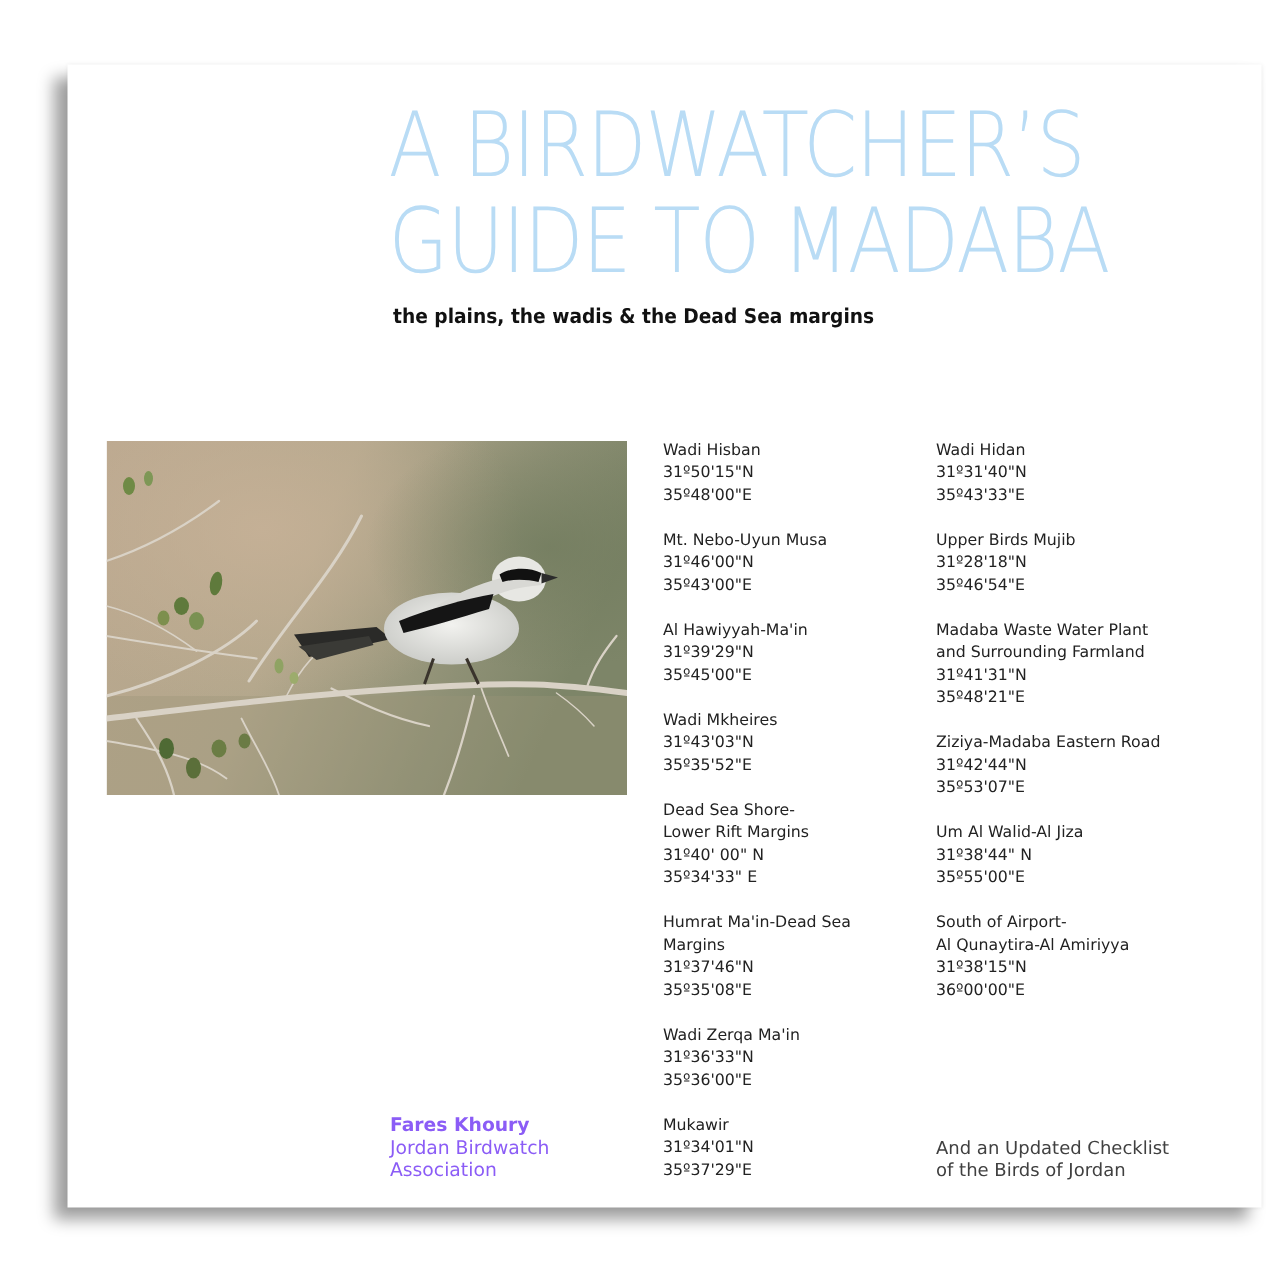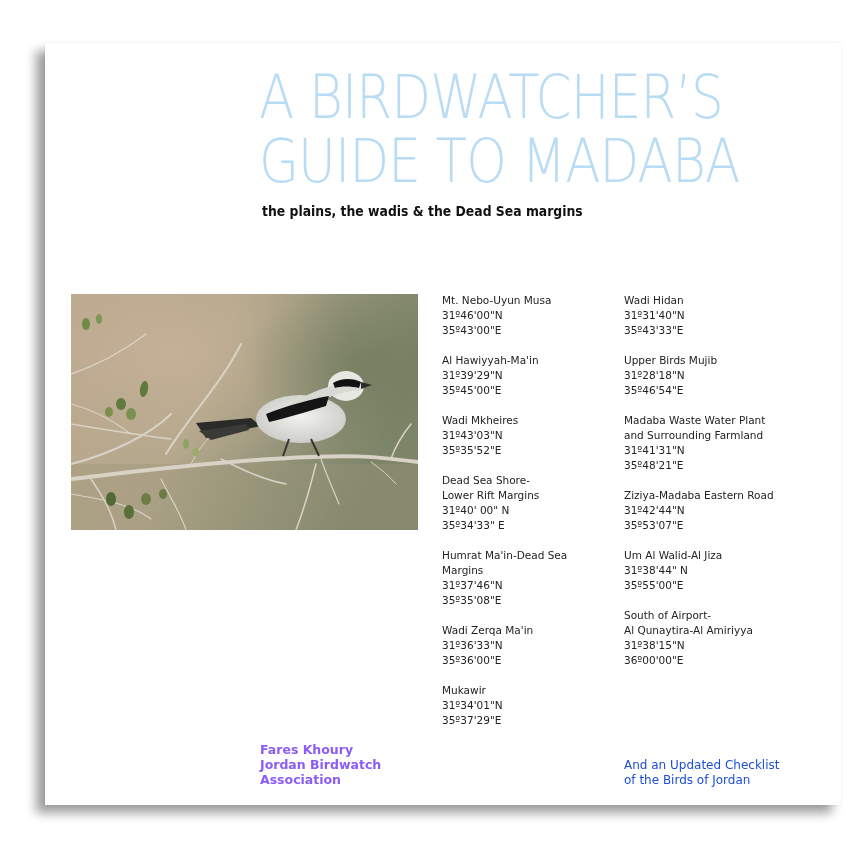--- a/index.html
+++ b/index.html
@@ -38,24 +38,24 @@
   }
   .col-left { left: 397px; }
   .col-right { left: 579px; }
   .site { margin: 0 0 15px 0; white-space: nowrap; }
   .site .line { display: block; }
   .author {
     position: absolute; left: 215px; top: 699px;
     font-size: 12.5px; line-height: 15px; color: #8b5cf6;
   }
   .author .name { display: block; font-weight: bold; }
-  .author .org { display: block; font-weight: bold; }
+  .author .org { display: block; }
   .checklist {
     position: absolute; left: 579px; top: 715px;
-    font-size: 12px; line-height: 15px; color: #1d4ed8;
+    font-size: 12px; line-height: 15px; color: #404040;
   }
   .checklist span { display: block; }
 </style>
 </head>
 <body>
 
 <div class="page">
 
   <h1 class="title">
     <span>A BIRDWATCHER’S</span>
@@ -133,20 +133,25 @@
         <path d="M195 120 C 215 112, 240 105, 258 102 L 255 112 C 235 118, 215 124, 198 128 Z" fill="#151515"></path>
         <path d="M262 89 C 270 84, 282 84, 290 88 L 288 94 C 280 92, 270 92, 264 94 Z" fill="#111"></path>
         <path d="M290 88 L 301 91 L 290 95 Z" fill="#2b2b2b"></path>
         <path d="M218 145 L 212 162 M 240 145 L 248 162" stroke="#3a342c" stroke-width="2"></path>
       </g>
     </svg>
   </div>
 
   <div class="col col-left">
     <div class="site">
+      <span class="line">Wadi Hisban</span>
+      <span class="line">31º50'15"N</span>
+      <span class="line">35º48'00"E</span>
+    </div>
+    <div class="site">
       <span class="line">Mt. Nebo-Uyun Musa</span>
       <span class="line">31º46'00"N</span>
       <span class="line">35º43'00"E</span>
     </div>
     <div class="site">
       <span class="line">Al Hawiyyah-Ma'in</span>
       <span class="line">31º39'29"N</span>
       <span class="line">35º45'00"E</span>
     </div>
     <div class="site">

